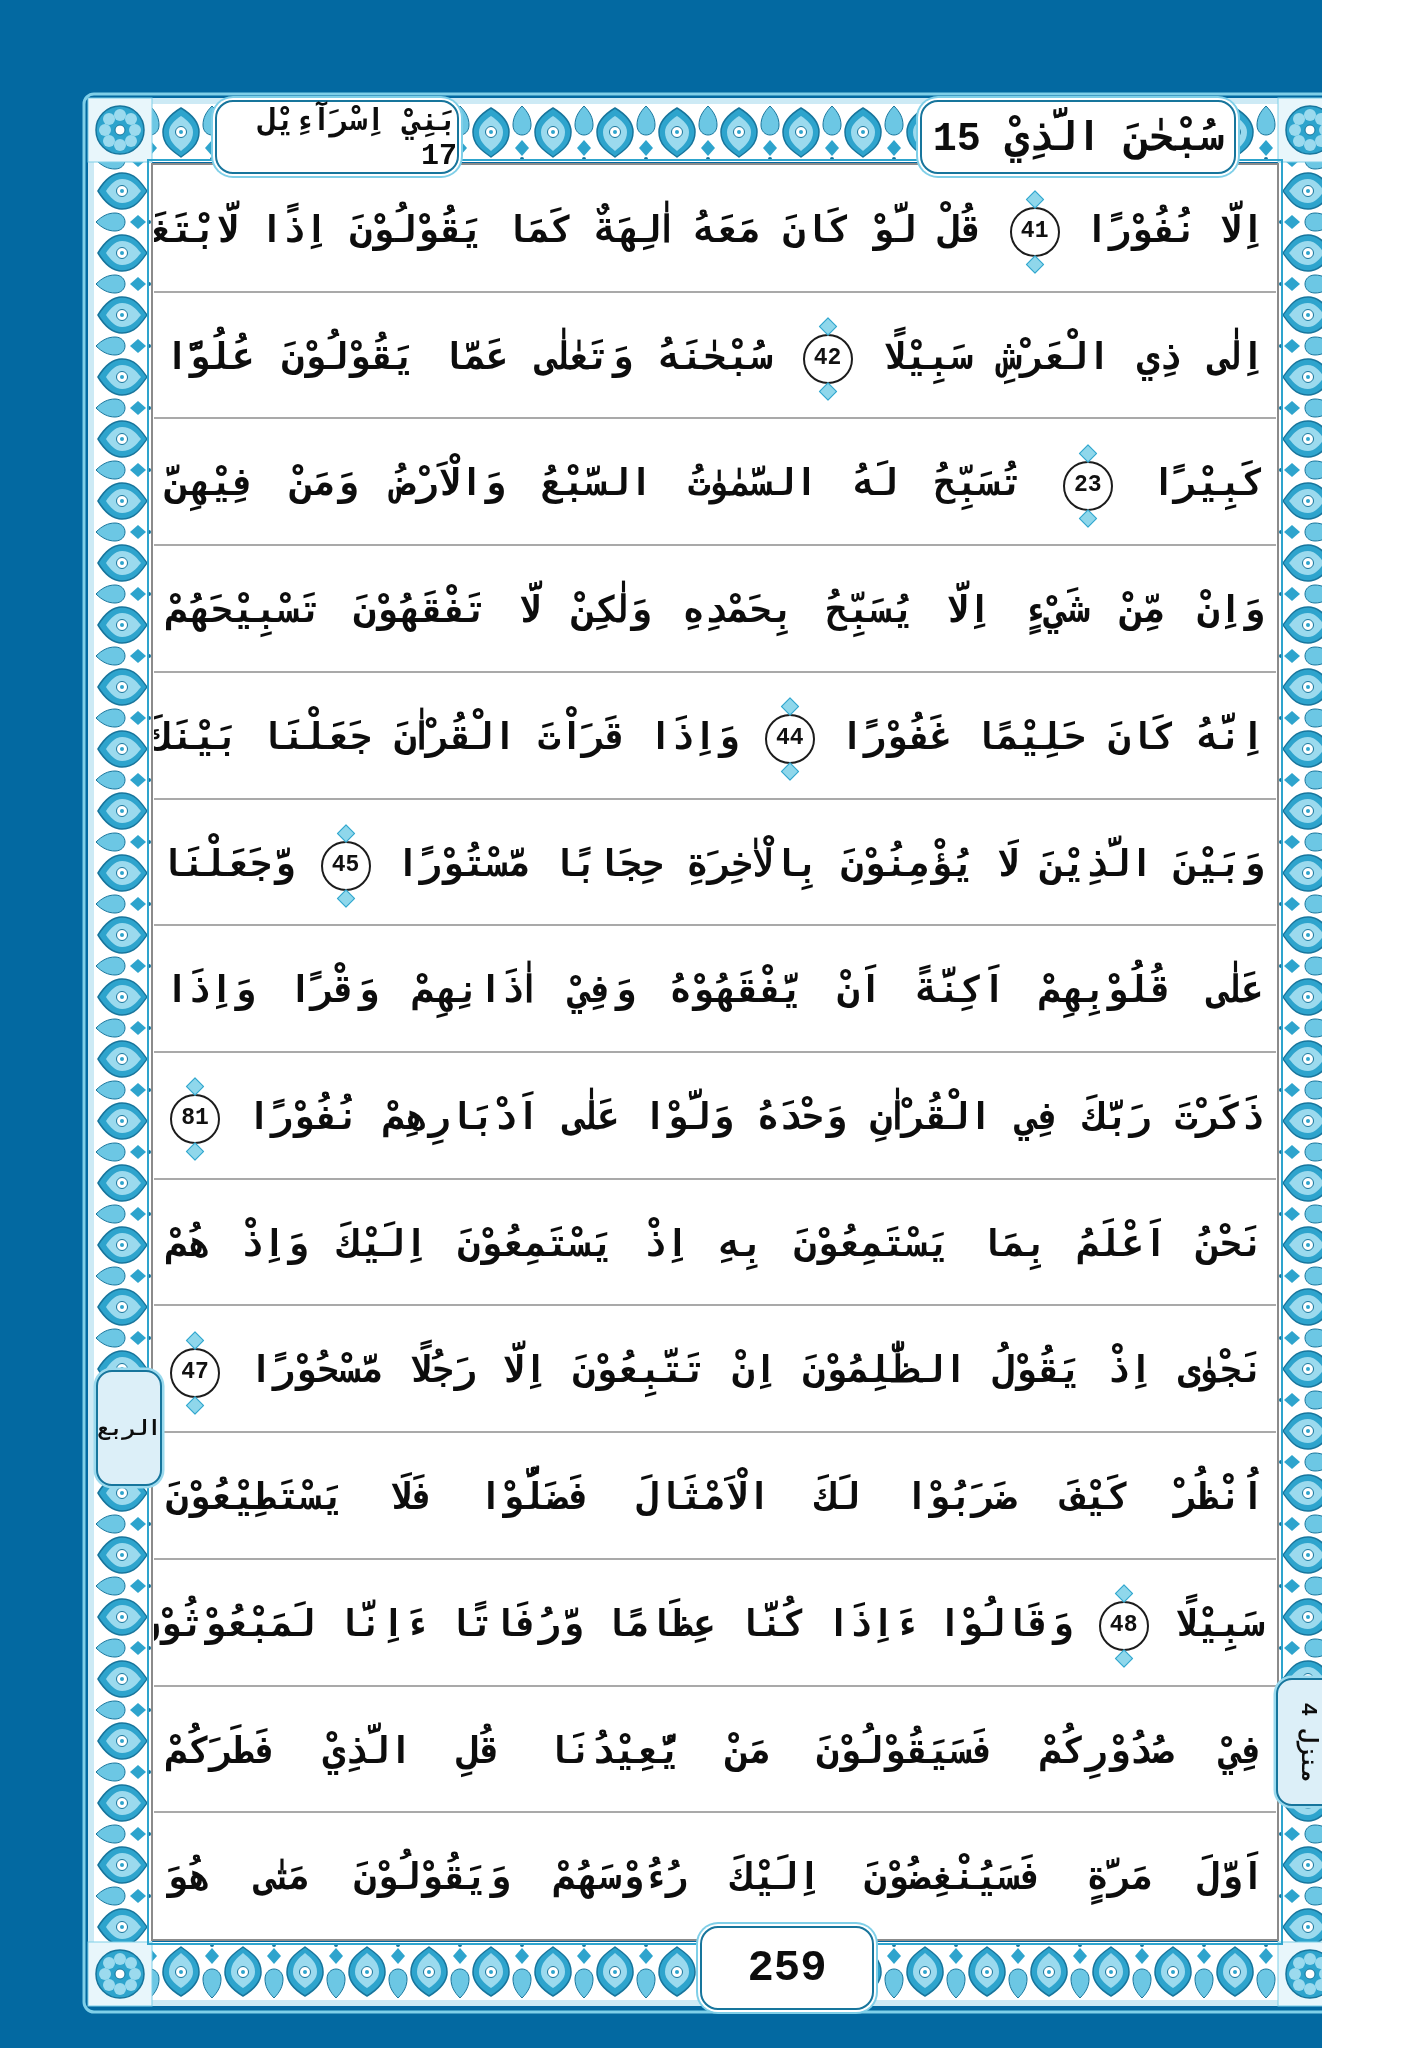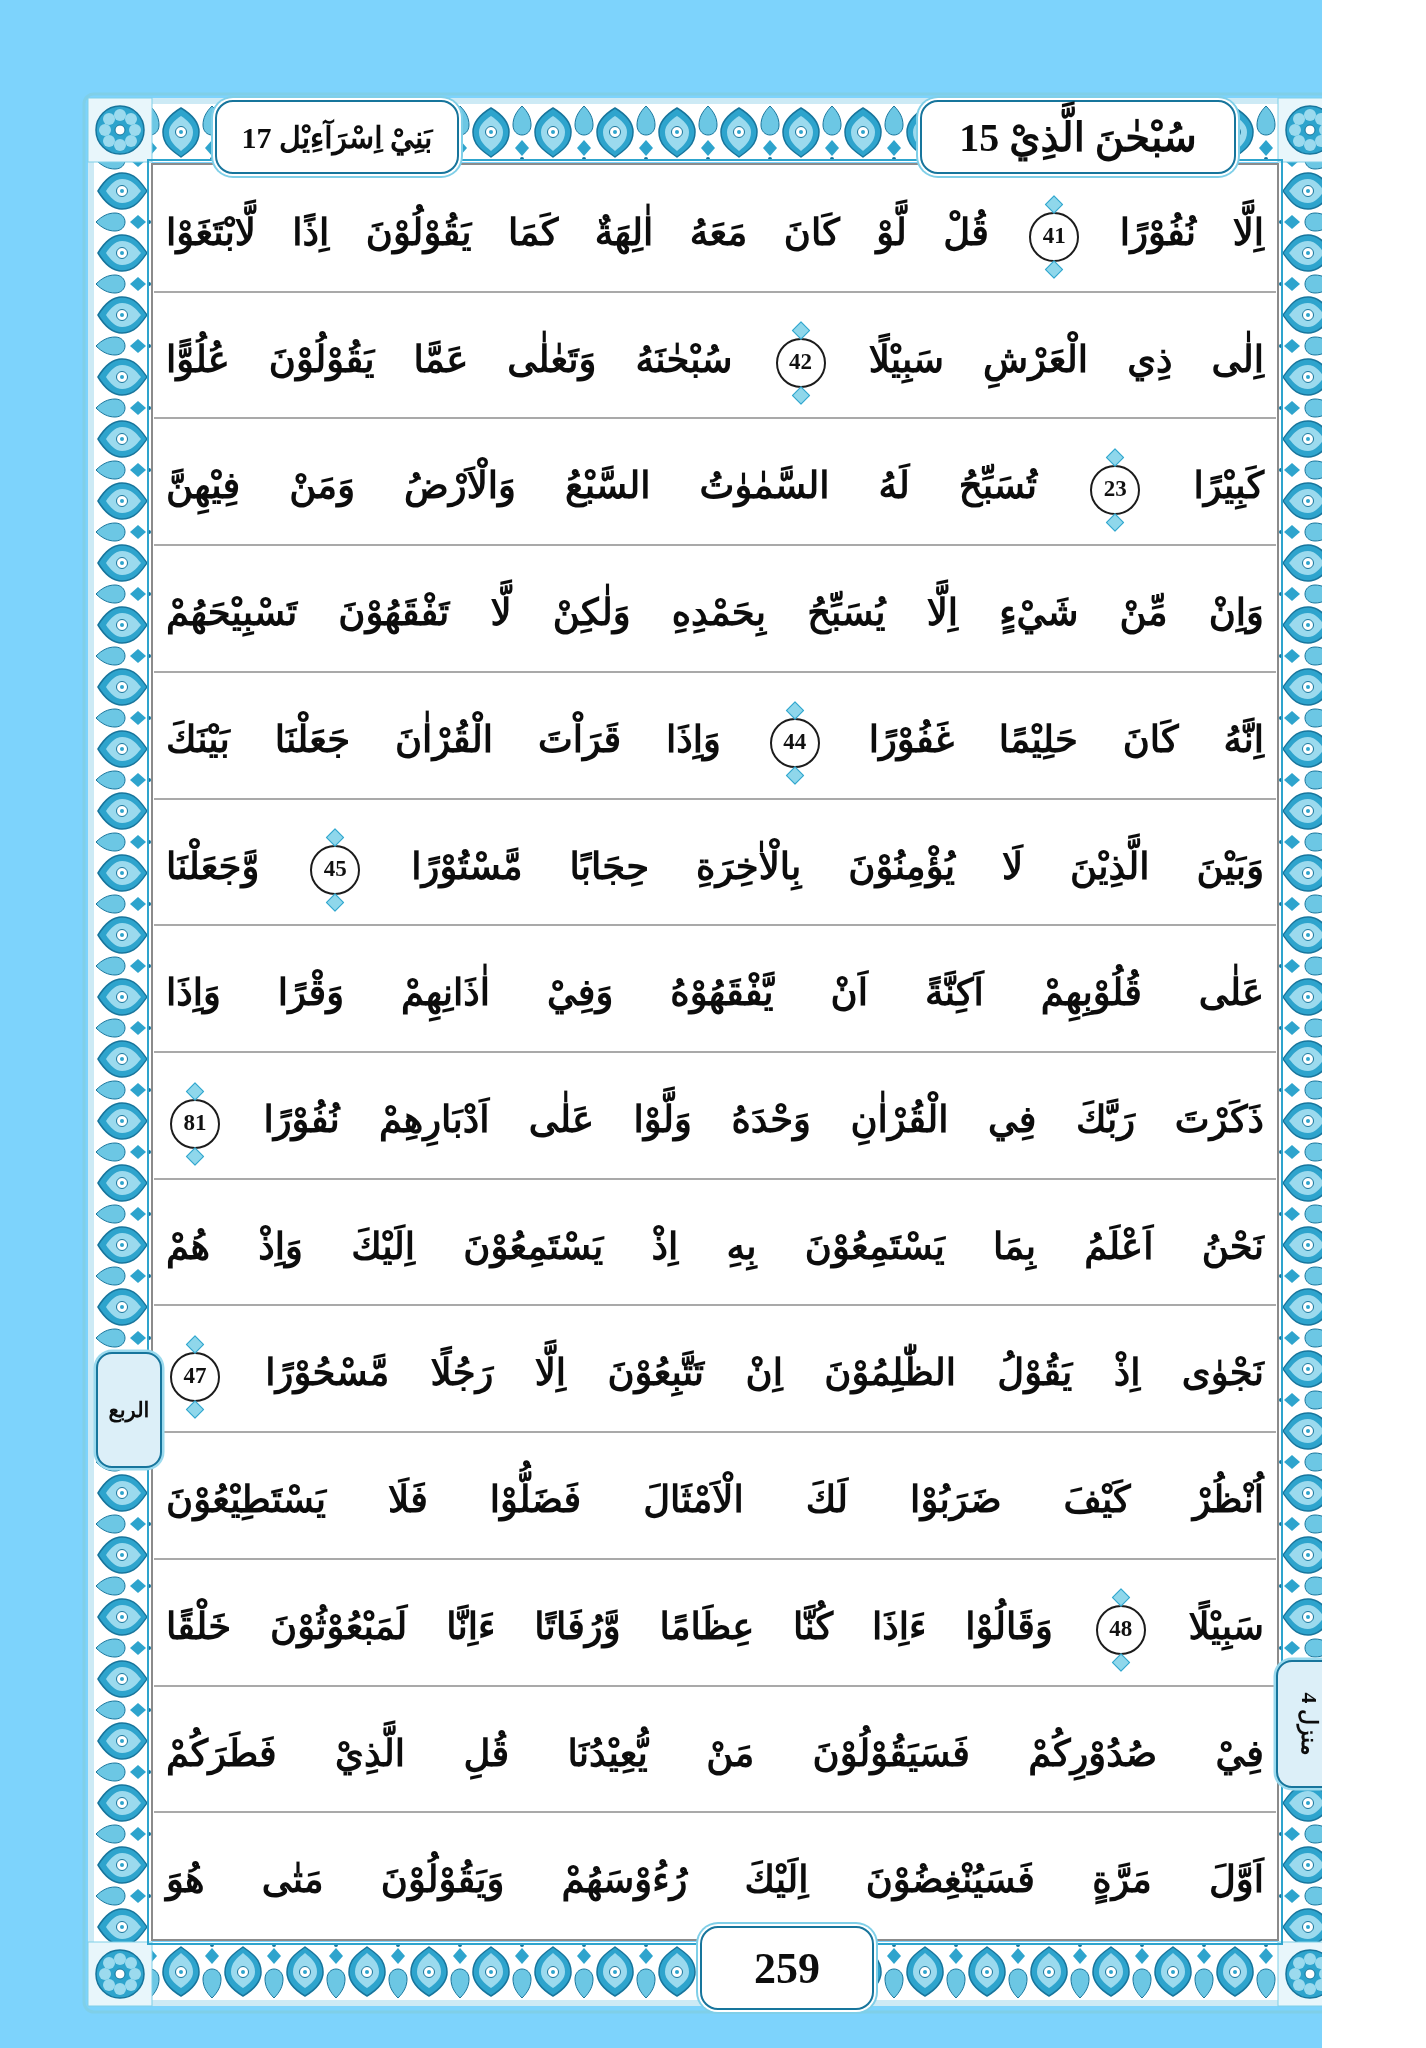--- a/index.html
+++ b/index.html
@@ -1,18 +1,18 @@
 <!DOCTYPE html>
 <html><head>
 <meta charset="utf-8">
 <style>
   html,body{margin:0;padding:0;background:#ffffff;}
   .page{
-    position:relative;width:1322px;height:2048px;background:#7dd3fc;overflow:hidden;
-    font-family:Liberation Serif, serif;
+    position:relative;width:1322px;height:2048px;background:#0369a1;overflow:hidden;
+    font-family:Liberation Mono, monospace;
   }
   .border-svg{position:absolute;left:0;top:0;z-index:0;}
   
   .lines{
     position:absolute;left:154px;top:166px;width:1122px;height:1772px;
     display:flex;flex-direction:column;z-index:1;direction:rtl;
   }
   .line{
     flex:1;border-bottom:2px solid #a9a9a9;
     text-align:justify;text-align-last:justify;
@@ -41,21 +41,21 @@
     color:#0d0d0d;direction:rtl;
   }
   .tab-surah{left:215px;top:100px;width:240px;height:70px;font-size:30px;font-weight:700;}
   .tab-juz{left:920px;top:100px;width:312px;height:70px;font-size:40px;font-weight:700;}
   .tab-pagenum{left:700px;top:1926px;width:170px;height:80px;font-size:44px;font-weight:700;border-radius:18px;}
   .side-tab{
     position:absolute;z-index:2;background:#dceff8;
     border:2px solid #17759c;border-radius:16px;
     box-shadow:0 0 0 2.5px #9bdaee;
     display:flex;align-items:center;justify-content:center;
-    color:#0d0d0d;font-weight:700;direction:rtl;
+    color:#0d0d0d;font-weight:700;direction:rtl;margin-top:18px;
   }
   .tab-rub{left:96px;top:1352px;width:62px;height:112px;font-size:21px;}
   .tab-manzil{left:1276px;top:1660px;width:62px;height:124px;font-size:22px;}
   .tab-manzil .rot{transform:rotate(90deg);white-space:nowrap;}
 </style>
 </head>
 <body>
 
 <div class="page">
 

